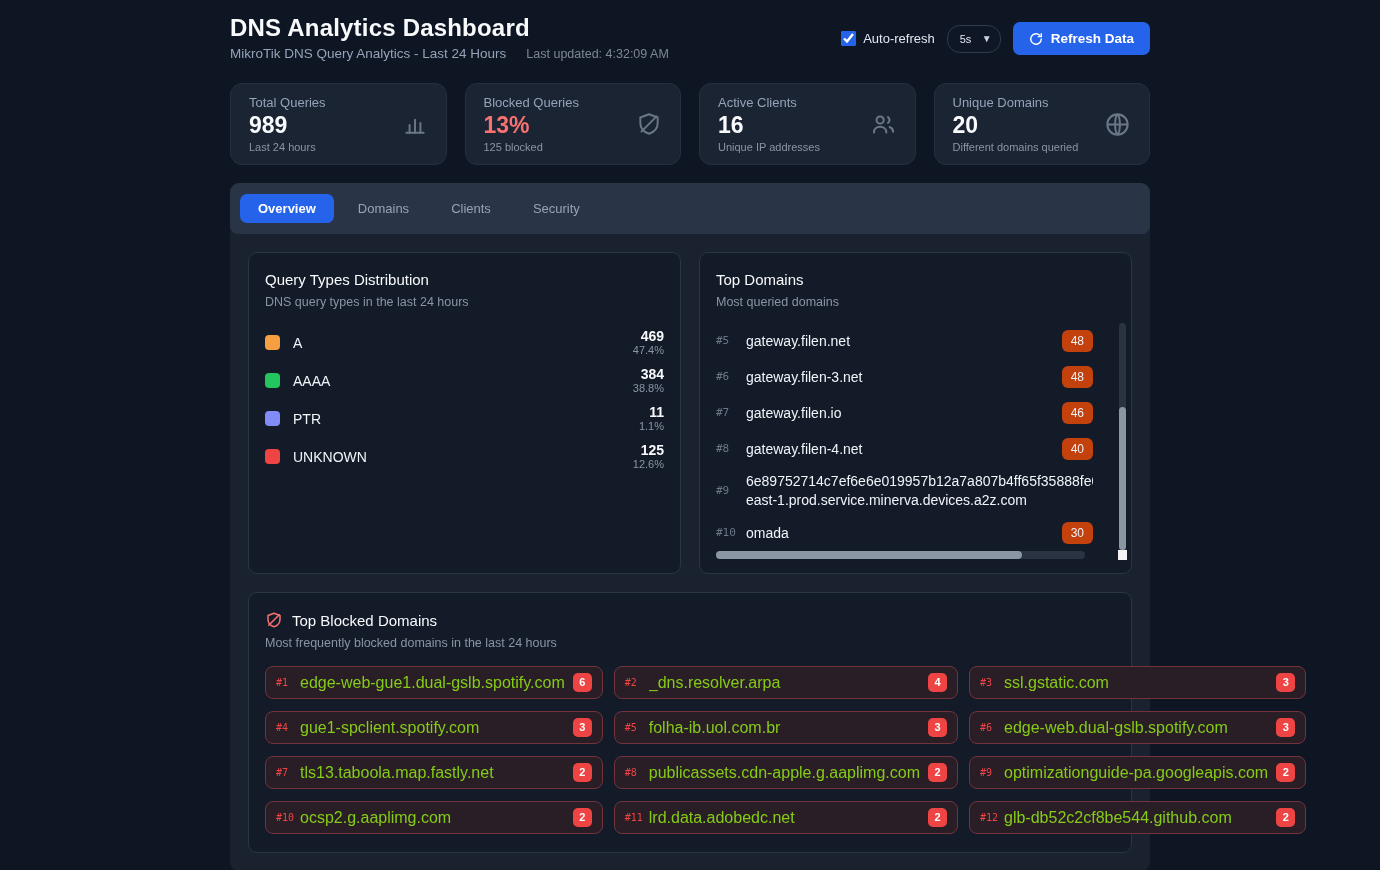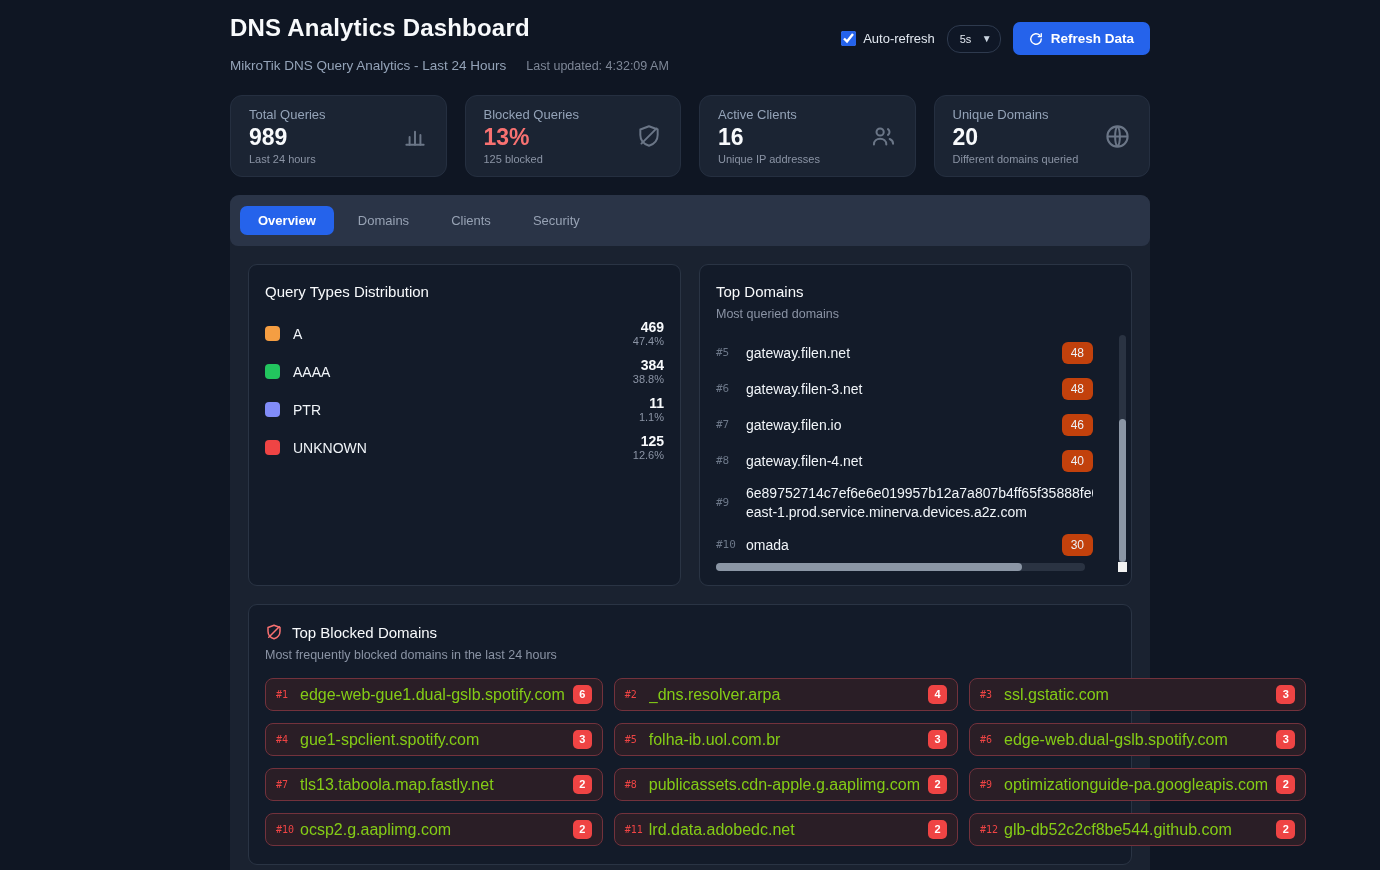--- a/index.html
+++ b/index.html
@@ -8,21 +8,21 @@
     background:#0f1623;
     font-family:"Liberation Sans", sans-serif;
     color:#f1f5f9;
     overflow:hidden;
   }
   .page { width:920px; margin:0 auto; padding-top:14px; }
 
   
   .header { display:flex; justify-content:space-between; align-items:flex-start; }
   .h-title { font-size:24px; font-weight:bold; color:#f8fafc; letter-spacing:.2px; }
-  .h-subrow { display:flex; align-items:center; gap:20px; margin-top:16px; }
+  .h-subrow { display:flex; align-items:center; gap:20px; margin-top:4px; }
   .h-subtitle { font-size:13.5px; color:#94a3b8; }
   .h-updated { font-size:12.5px; color:#7e8797; }
   .h-controls { display:flex; align-items:center; gap:12px; margin-top:8px; }
   .autorefresh { display:flex; align-items:center; gap:7px; font-size:13px; color:#e2e8f0; cursor:pointer; }
   .autorefresh input { width:15px; height:15px; accent-color:#2563eb; cursor:pointer; }
   .sel-wrap { position:relative; }
   .sel-wrap select {
     appearance:none; -webkit-appearance:none;
     background:#0f1726; color:#e2e8f0; border:1px solid #2e3a4e; border-radius:13px;
     font-size:11px; padding:7px 28px 7px 12px; font-family:inherit; cursor:pointer;
@@ -202,20 +202,21 @@
       <div class="tab">Domains</div>
       <div class="tab">Clients</div>
       <div class="tab">Security</div>
     </div>
 
     <div class="content">
       <div class="two-col">
 
         <div class="panel fixed">
           <div class="p-title">Query Types Distribution</div>
+          <div class="p-sub">DNS query types in the last 24 hours</div>
           <div class="qt-list">
             <div class="qt-row">
               <span class="qt-swatch" style="background: rgb(245, 158, 66);"></span>
               <span class="qt-name">A</span>
               <span class="qt-nums">
                   <div class="qt-count">469</div>
                   <div class="qt-pct">47.4%</div>
                 </span>
             </div>
             <div class="qt-row">

